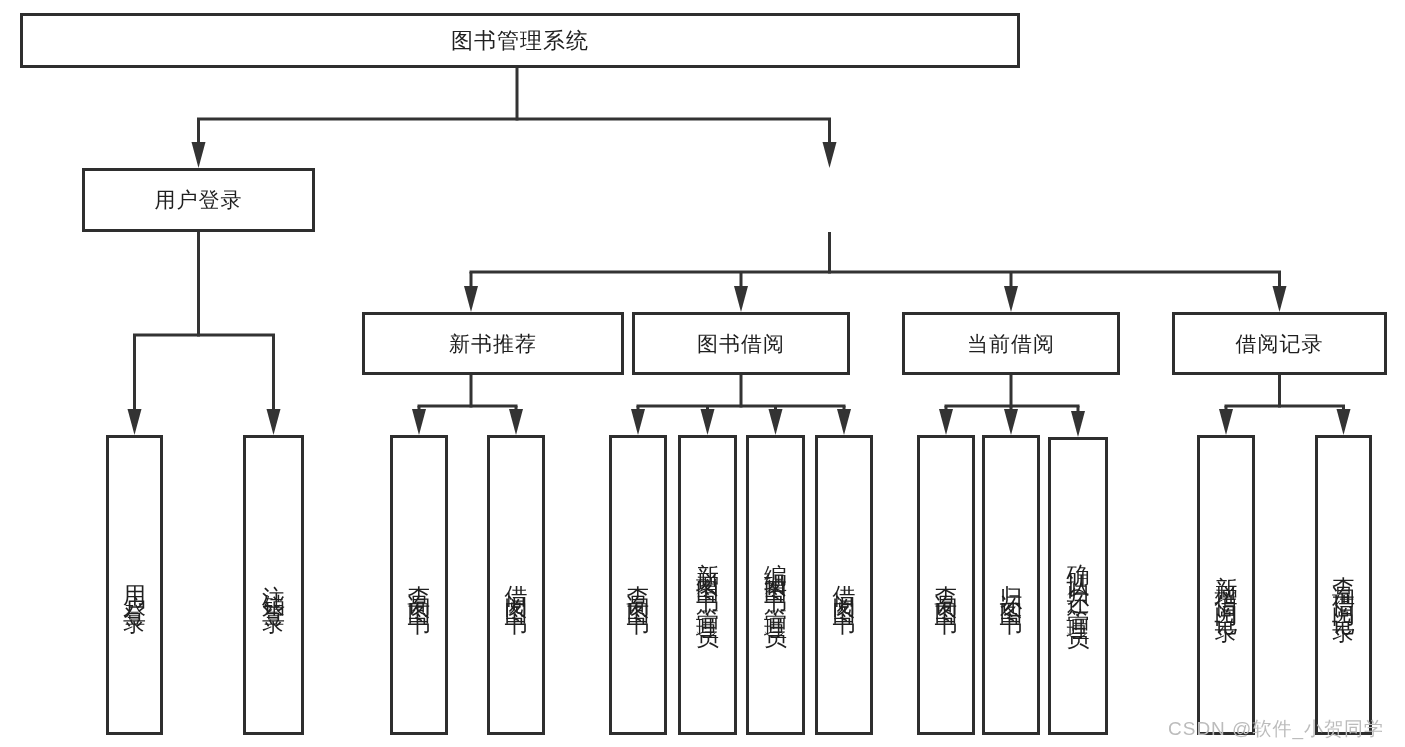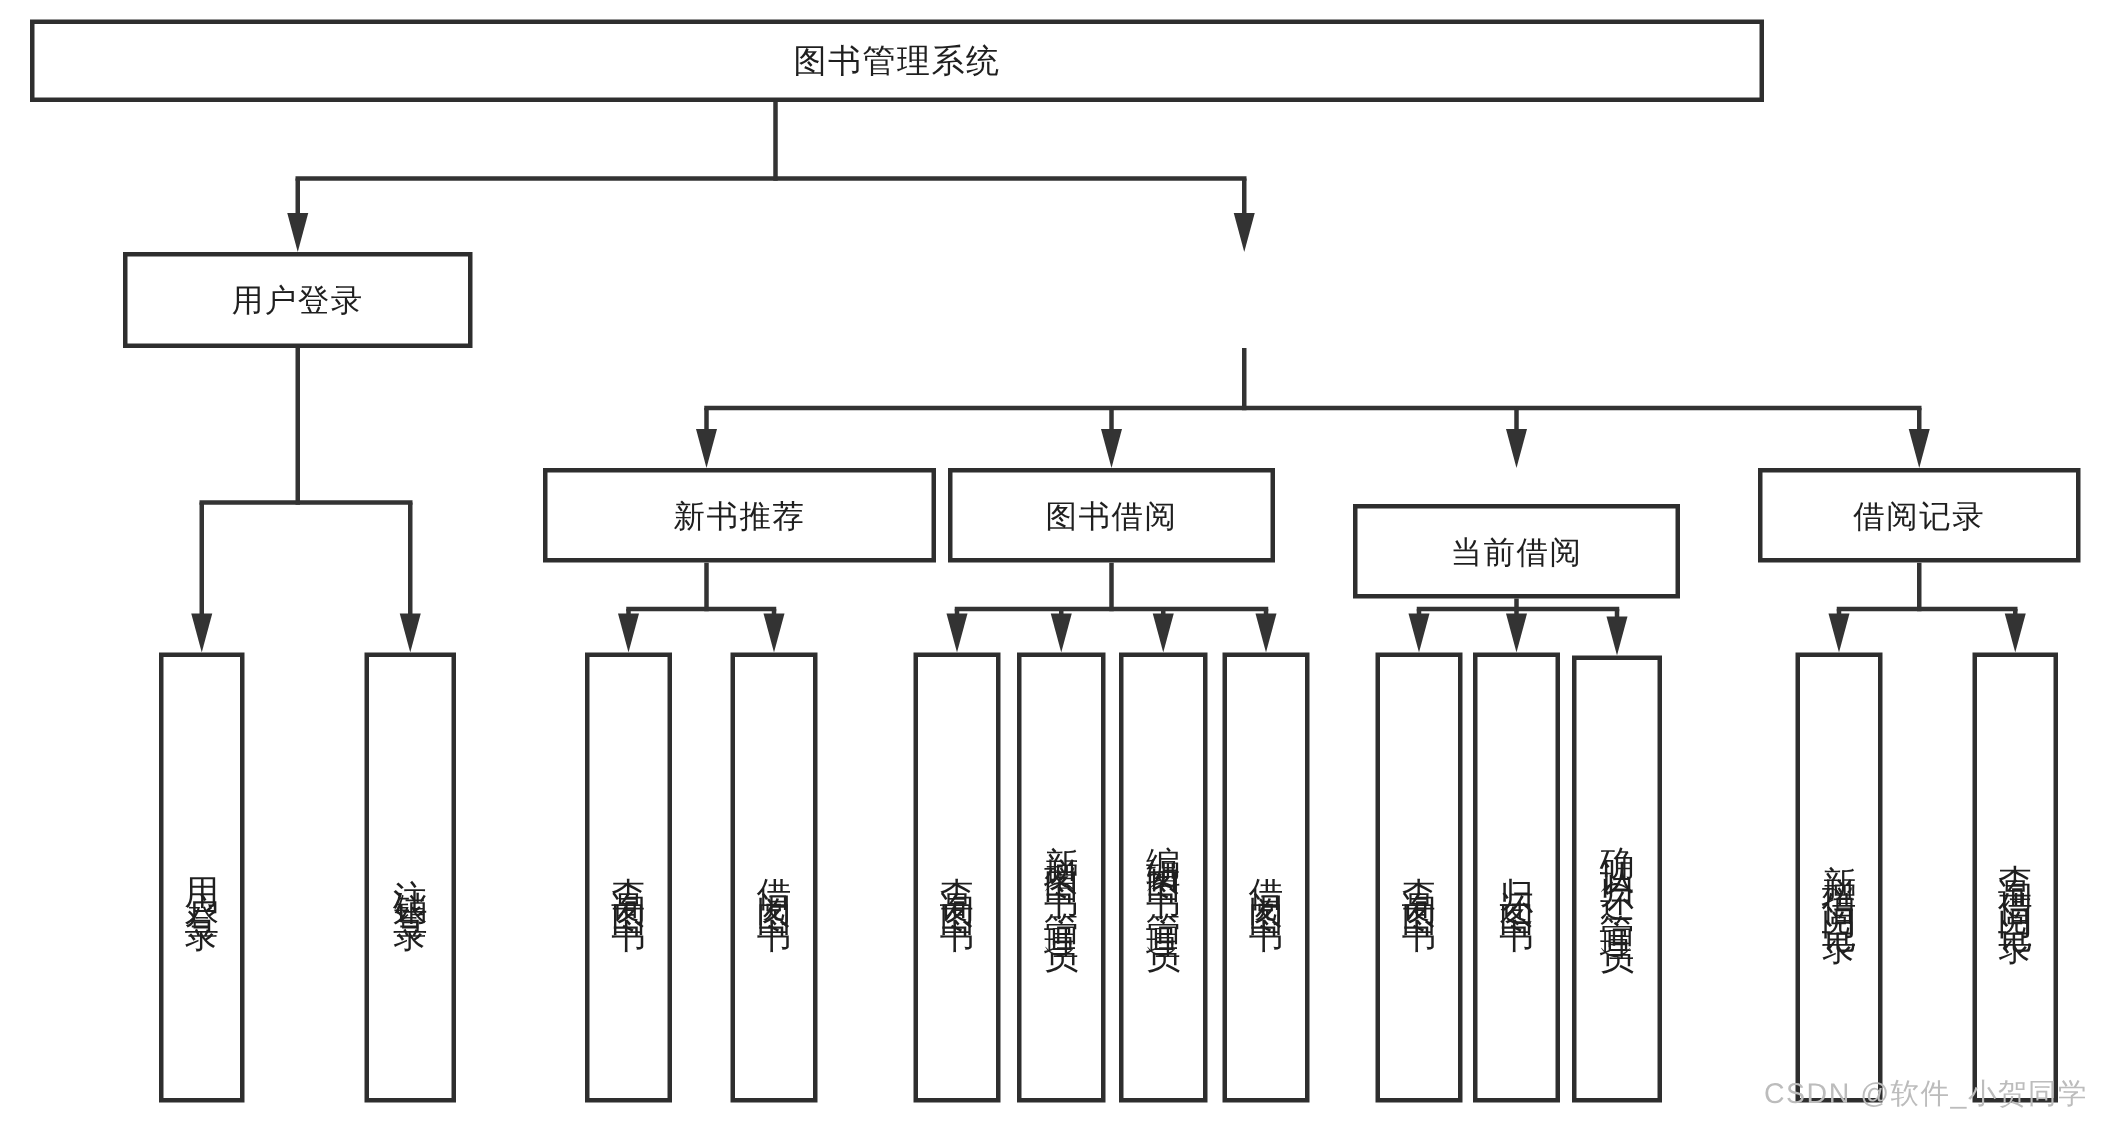--- a/index.html
+++ b/index.html
@@ -29,21 +29,21 @@
     writing-mode:vertical-rl;
     text-orientation:mixed;
     font-size:23px;
     letter-spacing:9px;
     line-height:1;
     white-space:nowrap;
   }
   .watermark{
     position:absolute;left:1168px;top:716px;width:232px;
     font-size:19px;color:var(--watermark);letter-spacing:1px;
-    white-space:nowrap;text-align:center;
+    white-space:nowrap;text-align:left;
   }
 </style>
 </head>
 <body>
 
 <div class="stage">
 
   <svg class="wires" viewBox="0 0 1405 747" xmlns="http://www.w3.org/2000/svg">
     <g>
       <line x1="517" y1="68" x2="517" y2="120.5"></line>
@@ -106,35 +106,35 @@
     <g>
       <line x1="1279.5" y1="375" x2="1279.5" y2="407.5"></line>
       <line x1="1224.5" y1="406" x2="1345" y2="406"></line>
       <line x1="1226" y1="406" x2="1226" y2="415"></line>
       <polygon points="1219,409 1233,409 1226,435"></polygon>
       <line x1="1343.5" y1="406" x2="1343.5" y2="415"></line>
       <polygon points="1336.5,409 1350.5,409 1343.5,435"></polygon>
     </g>
   </svg>
 
-  <div class="node root" style="left:20px;top:13px;width:1156px;height:55px;">
+  <div class="node root" style="left:20px;top:13px;width:1000px;height:55px;">
     <span class="h-label">图书管理系统</span>
   </div>
 
   <div class="node" style="left:82px;top:168px;width:233px;height:64px;">
     <span class="h-label">用户登录</span>
   </div>
 
   <div class="node" style="left:362px;top:312px;width:262px;height:63px;">
     <span class="h-label">新书推荐</span>
   </div>
   <div class="node" style="left:632px;top:312px;width:218px;height:63px;">
     <span class="h-label">图书借阅</span>
   </div>
-  <div class="node" style="left:902px;top:312px;width:218px;height:63px;margin-top:24px;">
+  <div class="node" style="left:902px;top:312px;width:218px;height:63px;">
     <span class="h-label">当前借阅</span>
   </div>
   <div class="node" style="left:1172px;top:312px;width:215px;height:63px;">
     <span class="h-label">借阅记录</span>
   </div>
 
   <div class="node leaf" style="left:106px;top:435px;width:57px;height:300px;">
     <span class="v-label">用户登录</span>
   </div>
   <div class="node leaf" style="left:243px;top:435px;width:61px;height:300px;">

